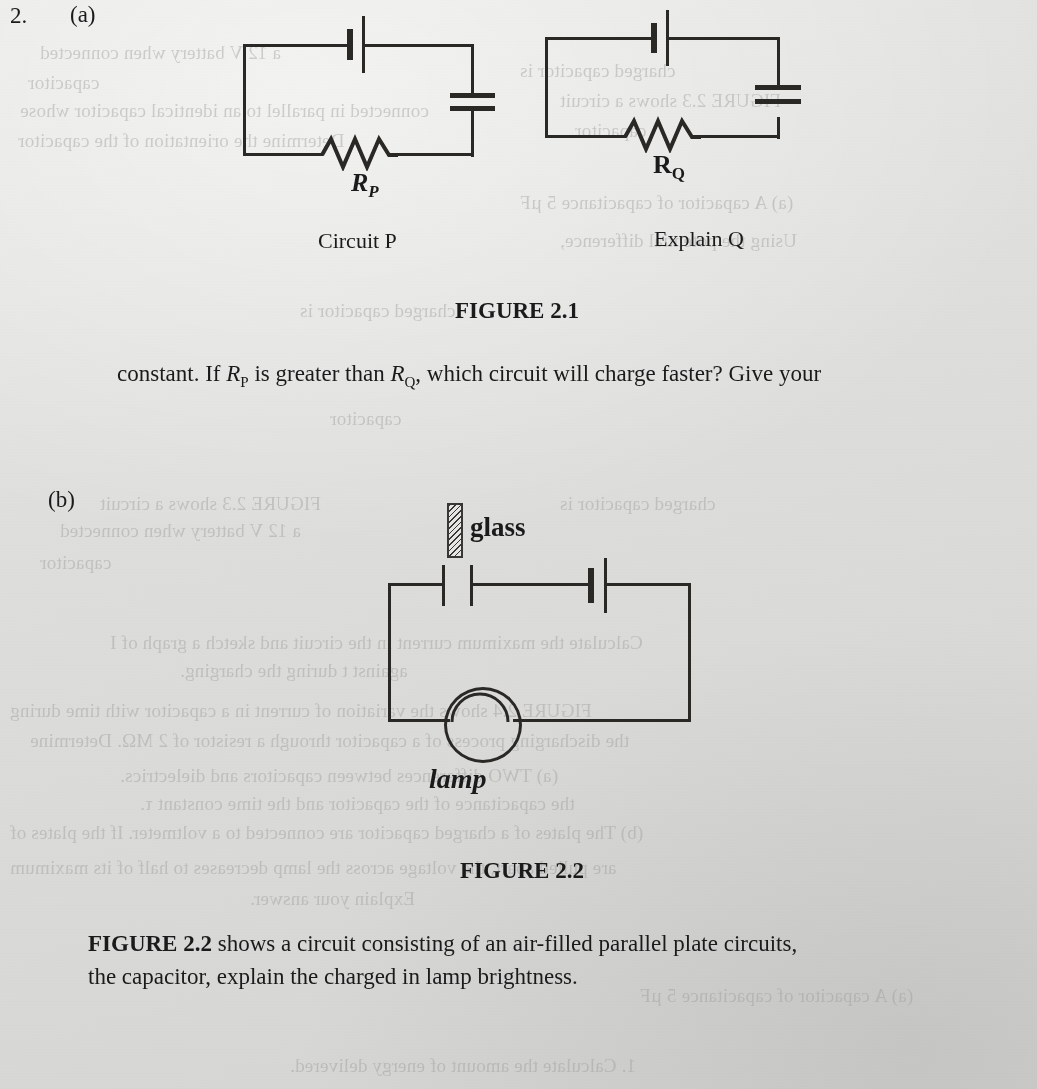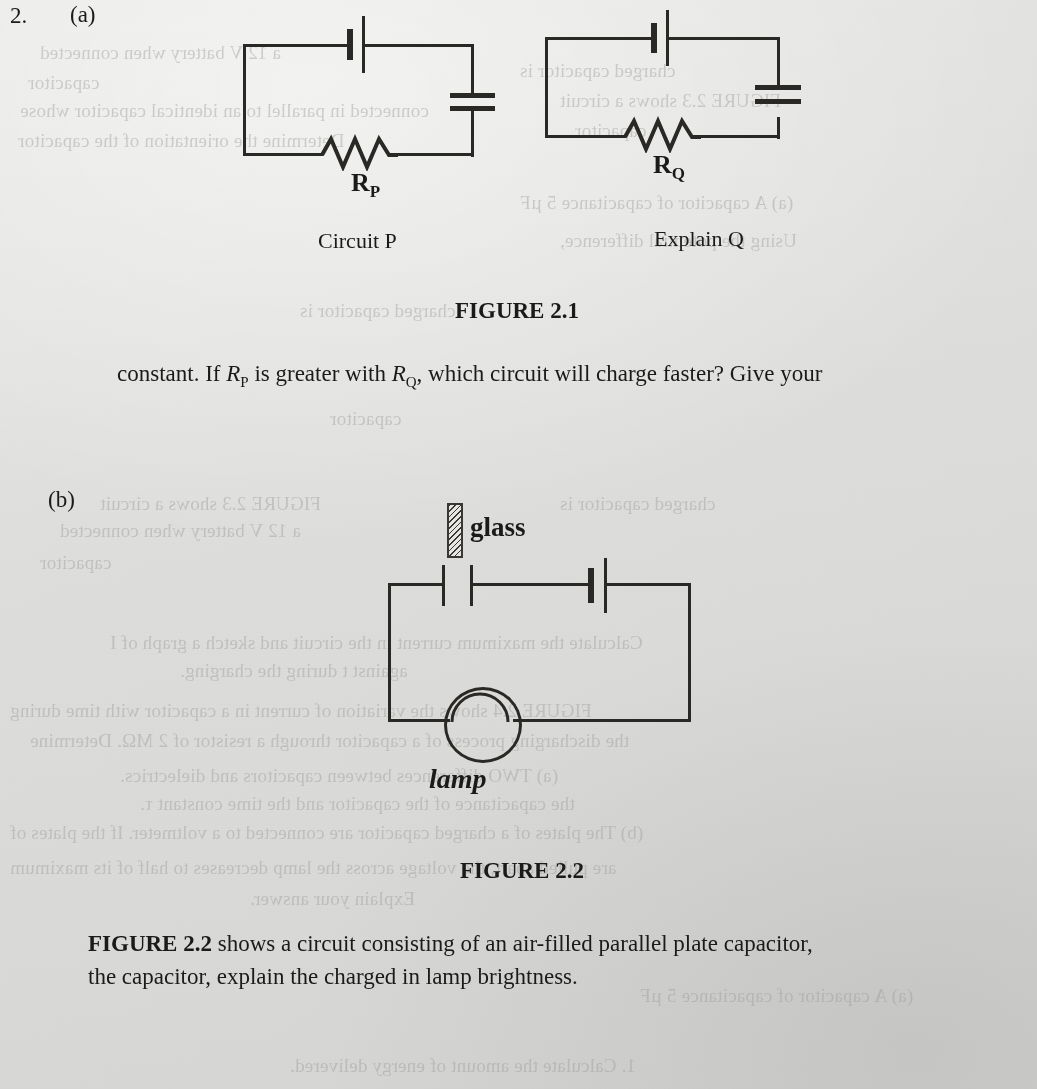--- a/index.html
+++ b/index.html
@@ -145,21 +145,21 @@
 
     <div class="cap-plate" style="left:450px; top:93px; width:45px;"></div>
     <div class="cap-plate" style="left:450px; top:106px; width:45px;"></div>
 
     <div class="zig" style="left:320px; top:131px;">
       <svg width="80" height="40" viewBox="0 0 80 40">
         <polyline points="2,24 11,8 23,36 35,8 47,36 59,8 69,24 78,24" fill="none" stroke="#2b2926" stroke-width="4" stroke-linejoin="miter" stroke-linecap="butt"></polyline>
       </svg>
     </div>
 
-    <div class="txt bold" style="left:351px; top:168px; font-size:26px;"><span>R</span><sub style="font-size:17px;">P</sub></div>
+    <div class="txt bold" style="left:351px; top:168px; font-size:26px;font-style:italic;"><span>R</span><sub style="font-size:17px;">P</sub></div>
 
     <div class="txt" style="left:318px; top:228px; font-size:22px;">Circuit P</div>
   </div>
 
   <div>
     <div class="wire-h" style="left:545px; top:37px; width:111px;"></div>
     <div class="wire-h" style="left:668px; top:37px; width:112px;"></div>
     <div class="wire-v" style="left:545px; top:37px; height:100px;"></div>
     <div class="wire-v" style="left:777px; top:37px; height:50px;"></div>
     <div class="wire-v" style="left:777px; top:117px; height:22px;"></div>
@@ -179,21 +179,21 @@
     </div>
 
     <div class="txt bold" style="left:653px; top:150px; font-size:26px;"><span>R</span><sub style="font-size:17px;">Q</sub></div>
 
     <div class="txt" style="left:654px; top:226px; font-size:22px;">Explain Q</div>
   </div>
 
   <div class="txt bold" style="left:455px; top:298px; font-size:23px;">FIGURE 2.1</div>
 
   <div class="para" style="left:117px; top:358px; width:890px; font-size:23px; line-height:31px;">
-    <span class="line"><span>constant. If </span><span class="ital">R</span><sub style="font-size:15px;">P</sub><span> is greater with </span><span class="ital">R</span><sub style="font-size:15px;">Q</sub><span>, which circuit will charge faster? Give your</span></span>
+    <span class="line"><span>constant. If </span><span class="ital">R</span><sub style="font-size:15px;">P</sub><span> is greater than </span><span class="ital">R</span><sub style="font-size:15px;">Q</sub><span>, which circuit will charge faster? Give your</span></span>
   </div>
 
   <div class="txt" style="left:48px; top:487px; font-size:23px;">(b)</div>
 
   <div>
 
     <div class="glass-sheet" style="left:447px; top:503px; width:12px; height:51px;"></div>
     <div class="txt bold" style="left:470px; top:512px; font-size:27px;text-align:center;">glass</div>
 
     <div class="wire-h" style="left:388px; top:583px; width:56px;"></div>
@@ -217,18 +217,18 @@
       <svg width="76" height="74" viewBox="0 0 76 74">
         <path d="M 8,35 A 28,28 0 0 1 64,35" fill="none" stroke="#2b2926" stroke-width="3"></path>
       </svg>
     </div>
     <div class="txt bold" style="left:429px; top:763px; font-size:28px;font-style:italic;">lamp</div>
   </div>
 
   <div class="txt bold" style="left:460px; top:858px; font-size:23px;">FIGURE 2.2</div>
 
   <div class="para" style="left:88px; top:927px; width:930px; font-size:23px; line-height:33px;">
-    <span class="line"><span class="bold">FIGURE 2.2</span><span> shows a circuit consisting of an air-filled parallel plate capacitor,</span></span>
+    <span class="line"><span class="bold">FIGURE 2.2</span><span> shows a circuit consisting of an air-filled parallel plate circuits,</span></span>
     <span class="line">the capacitor, explain the charged in lamp brightness.</span>
   </div>
 
   <div id="paper-noise"></div>
 </div>
 
 </body></html>

